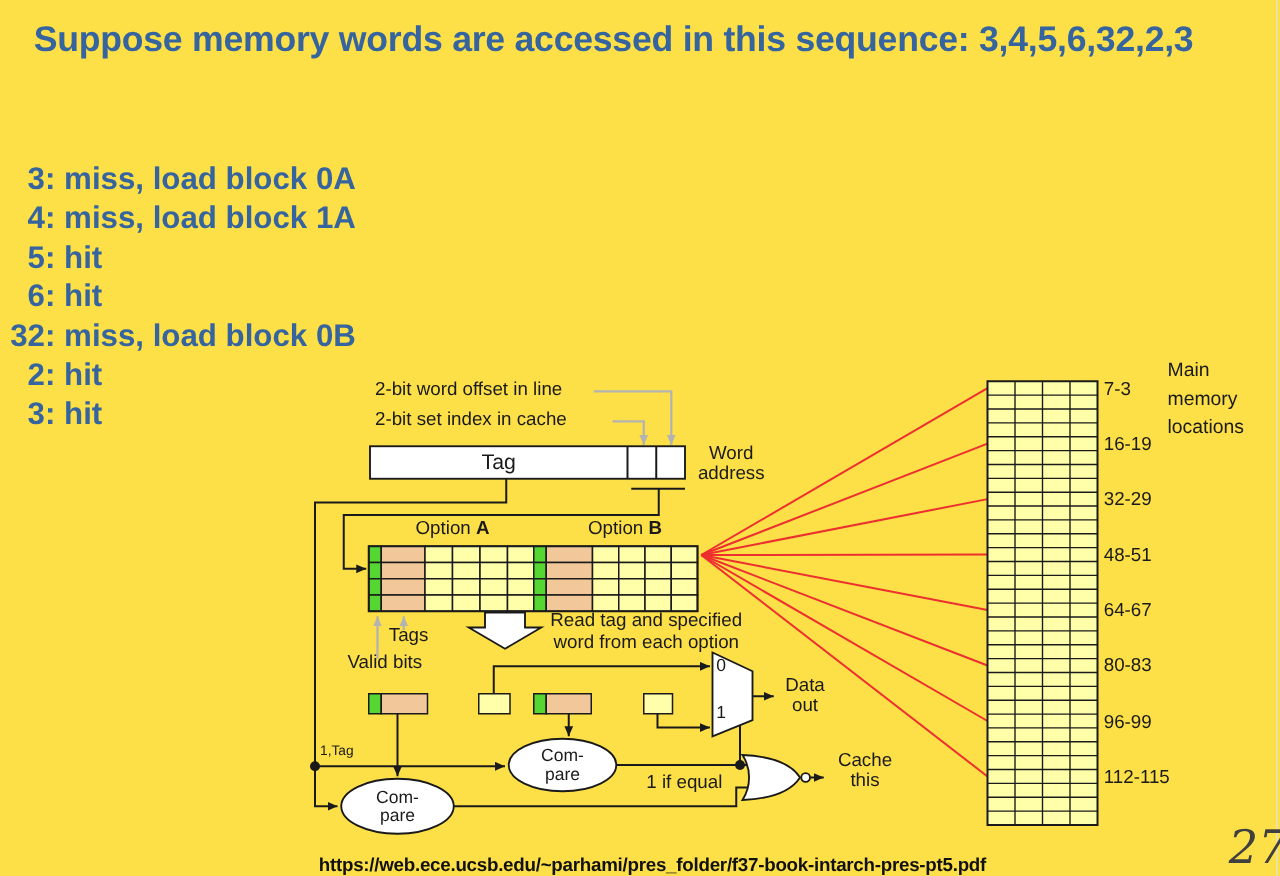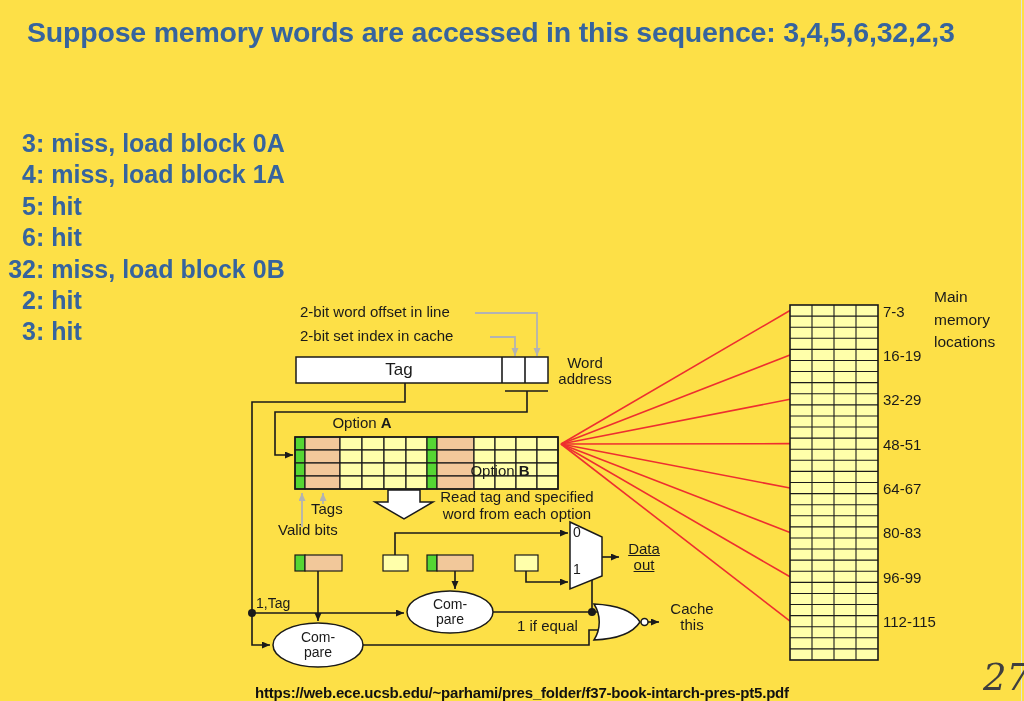--- a/index.html
+++ b/index.html
@@ -252,33 +252,33 @@
     </g>
   </svg>
 
   <div class="abs dlabel" style="left:300px;top:304px;">2-bit word offset in line</div>
   <div class="abs dlabel" style="left:300px;top:328px;">2-bit set index in cache</div>
   <div class="abs center" style="left:296px;top:360px;width:206px;font-size:17px;">Tag</div>
   <div class="abs dlabel pre center" style="left:550px;top:355px;width:70px;">Word
 address</div>
 
   <div class="abs dlabel center" style="left:330px;top:415px;width:64px;"><span>Option </span><b>A</b></div>
-  <div class="abs dlabel center" style="left:468px;top:415px;width:64px;margin-top:48px;"><span>Option </span><b>B</b></div>
+  <div class="abs dlabel center" style="left:468px;top:415px;width:64px;"><span>Option </span><b>B</b></div>
 
   <div class="abs dlabel" style="left:311px;top:501px;">Tags</div>
   <div class="abs dlabel" style="left:278px;top:522px;">Valid bits</div>
   <div class="abs dlabel pre center" style="left:424px;top:488px;width:186px;line-height:17px;">Read tag and specified
 word from each option</div>
 
   <div class="abs" style="left:573px;top:524px;font-size:14px;">0</div>
   <div class="abs" style="left:573px;top:561px;font-size:14px;">1</div>
-  <div class="abs dlabel pre center" style="left:622px;top:541px;width:44px;text-decoration:underline;">Data
+  <div class="abs dlabel pre center" style="left:622px;top:541px;width:44px;">Data
 out</div>
 
-  <div class="abs" style="left:256px;top:595px;font-size:14px;">1,Tag</div>
+  <div class="abs" style="left:256px;top:595px;font-size:11px;">1,Tag</div>
   <div class="abs pre center" style="left:288px;top:630px;width:60px;font-size:14px;line-height:15px;">Com-
 pare</div>
   <div class="abs pre center" style="left:420px;top:597px;width:60px;font-size:14px;line-height:15px;">Com-
 pare</div>
   <div class="abs dlabel" style="left:517px;top:618px;">1 if equal</div>
   <div class="abs dlabel pre center" style="left:662px;top:601px;width:60px;">Cache
 this</div>
 
   <div id="mem-labels">
       <div class="abs memlabel" style="left: 883px; top: 302.547px;">7-3</div>

